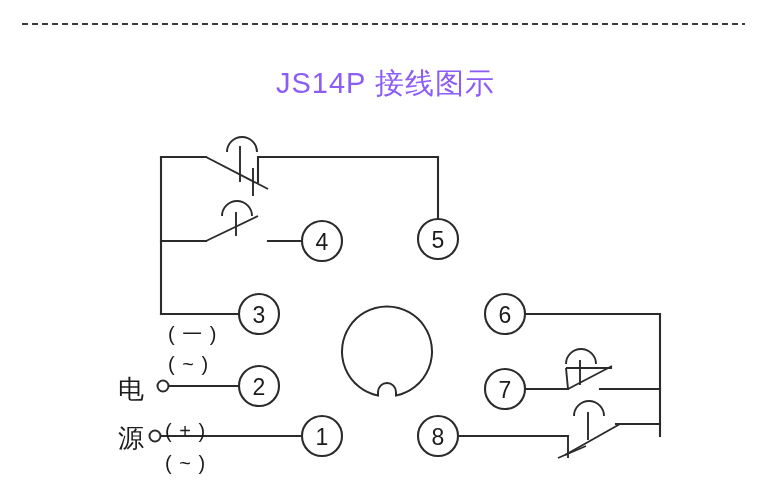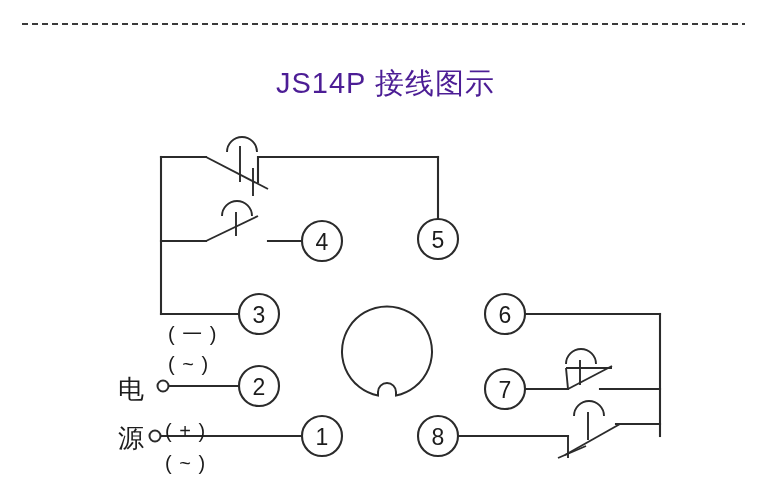--- a/index.html
+++ b/index.html
@@ -75,21 +75,21 @@
 
   #diagram-title {
     position: absolute;
     left: 0;
     top: 64px;
     width: 771px;
     text-align: center;
     font-family: "Liberation Sans", "DejaVu Sans", sans-serif;
     font-size: 29px;
     letter-spacing: 1px;
-    color: #4c1d95;
+    color: #8b5cf6;
     white-space: pre;
   }
 
   .cn-label {
     position: absolute;
     font-family: "Liberation Sans", "DejaVu Sans", sans-serif;
     font-size: 26px;
     color: #1c1c1c;
     white-space: pre;
   }

